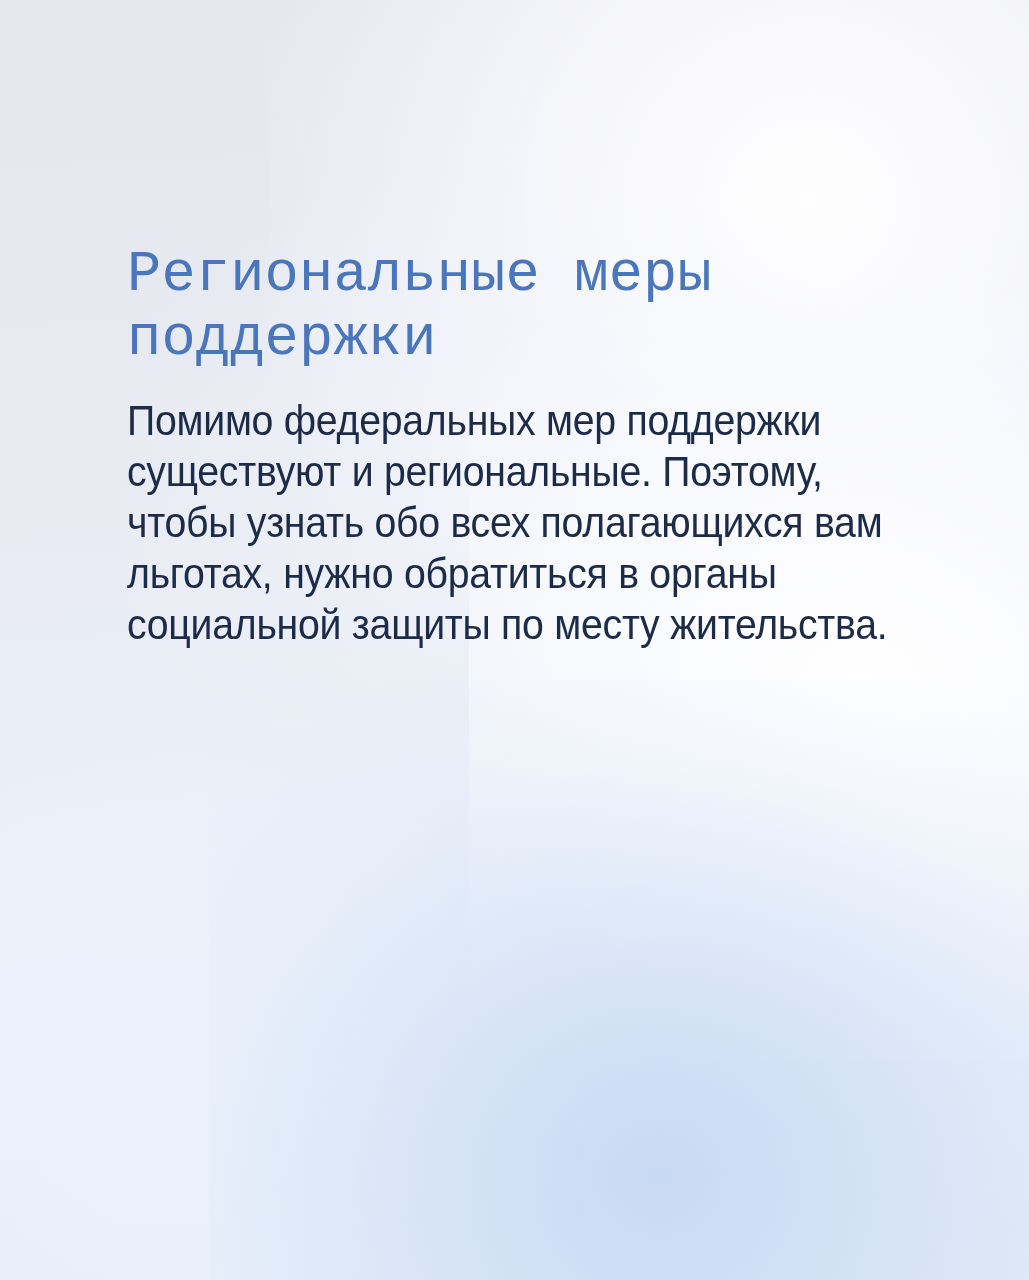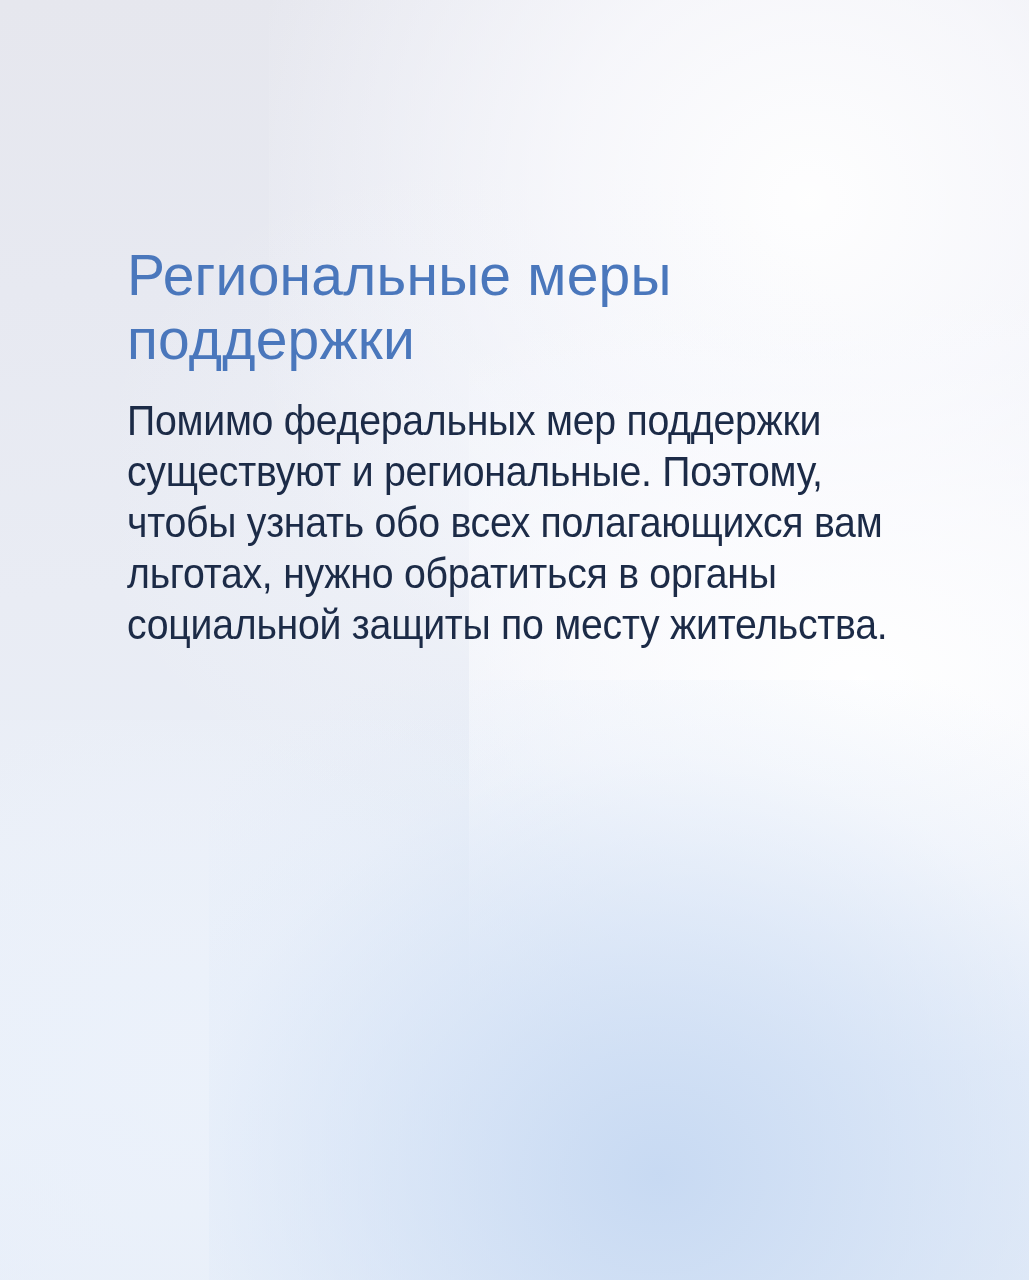--- a/index.html
+++ b/index.html
@@ -109,21 +109,21 @@
   
   .content {
     position: absolute;
     left: 127px;
     top: 243px;
     width: 860px;
   }
 
   .headline {
     margin: 0;
-    font-family: Liberation Sans, sans-serif;
+    font-family: Liberation Mono, monospace;
     font-weight: 400;
     font-size: 57px;
     line-height: 64px;
     letter-spacing: 0.2px;
     color: #4a77bc;
     max-width: 600px;
   }
 
   .body-copy {
     margin: 0;

